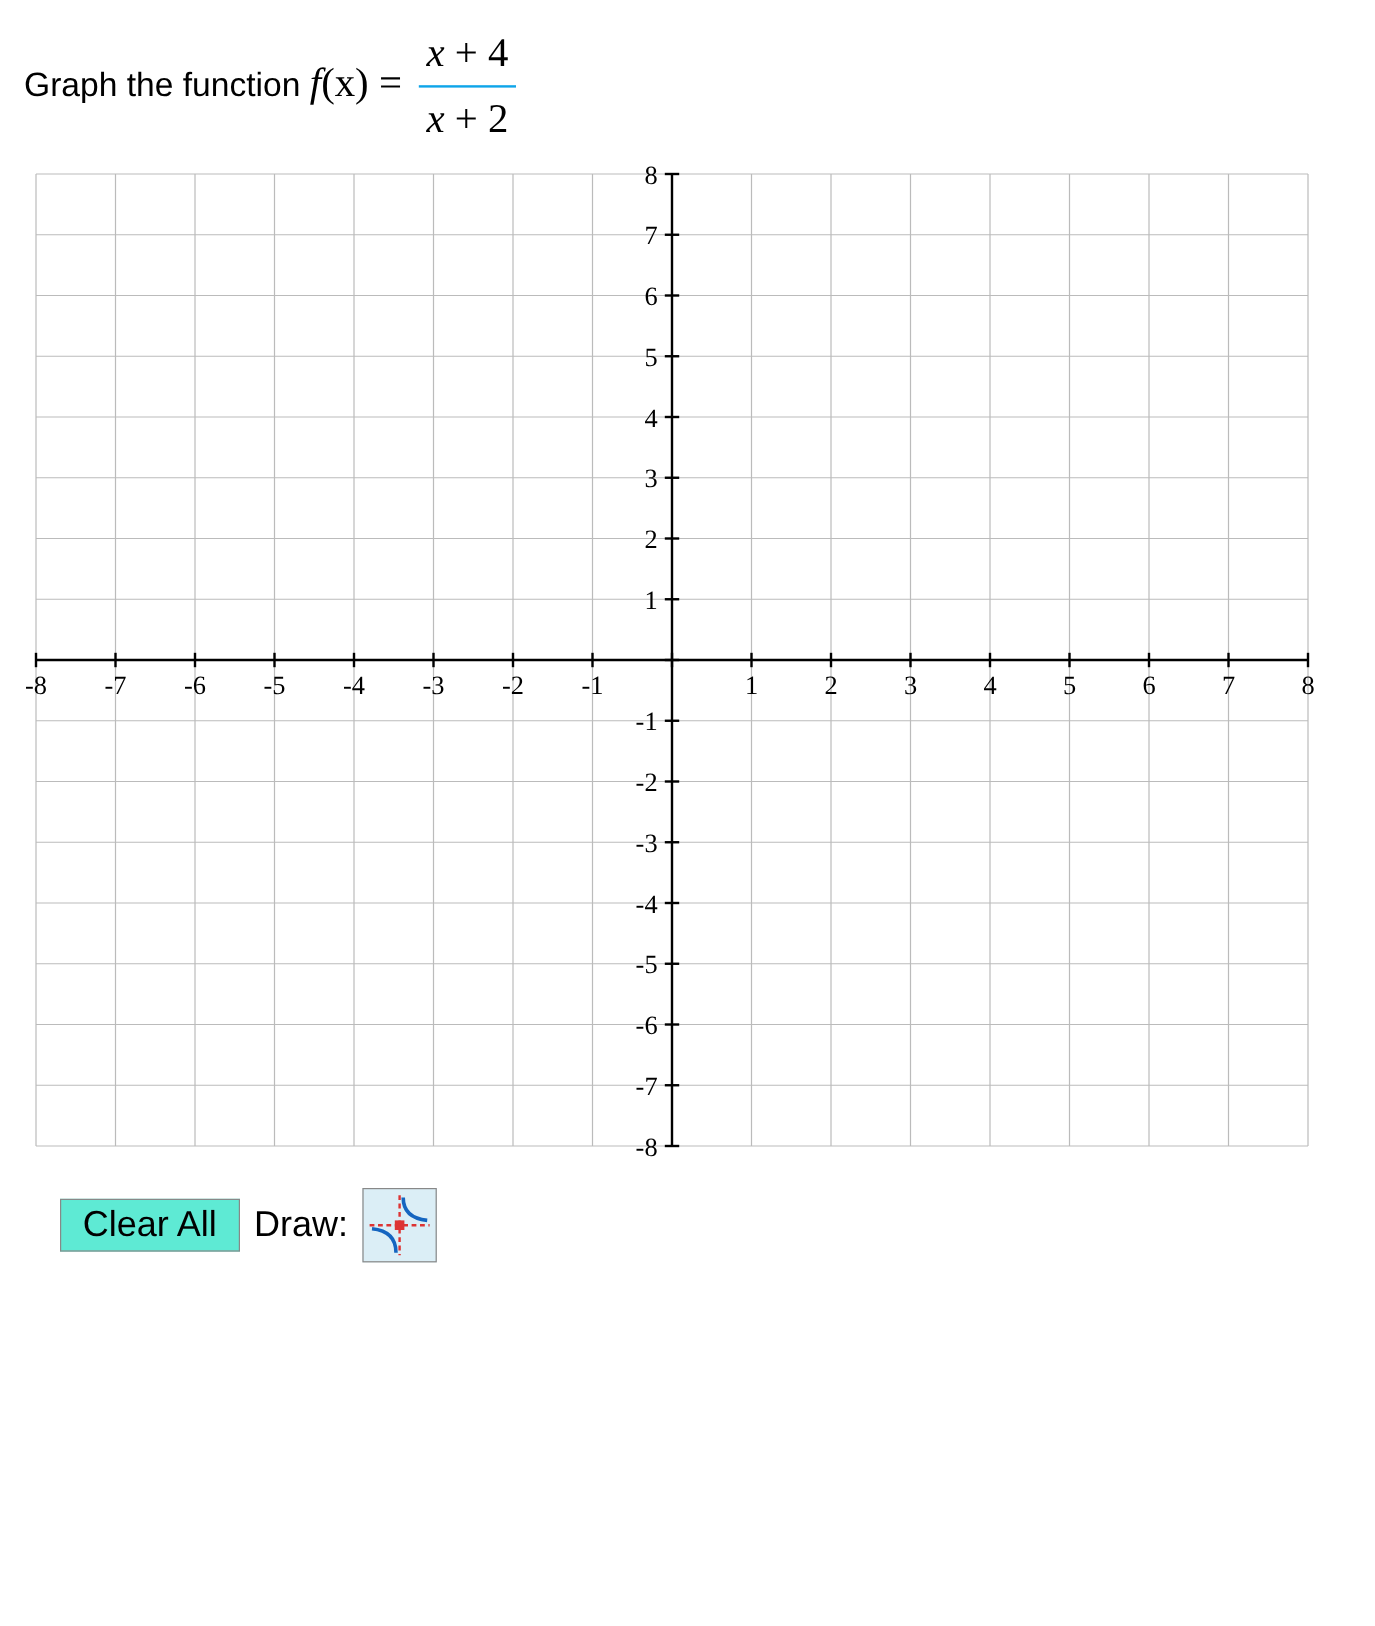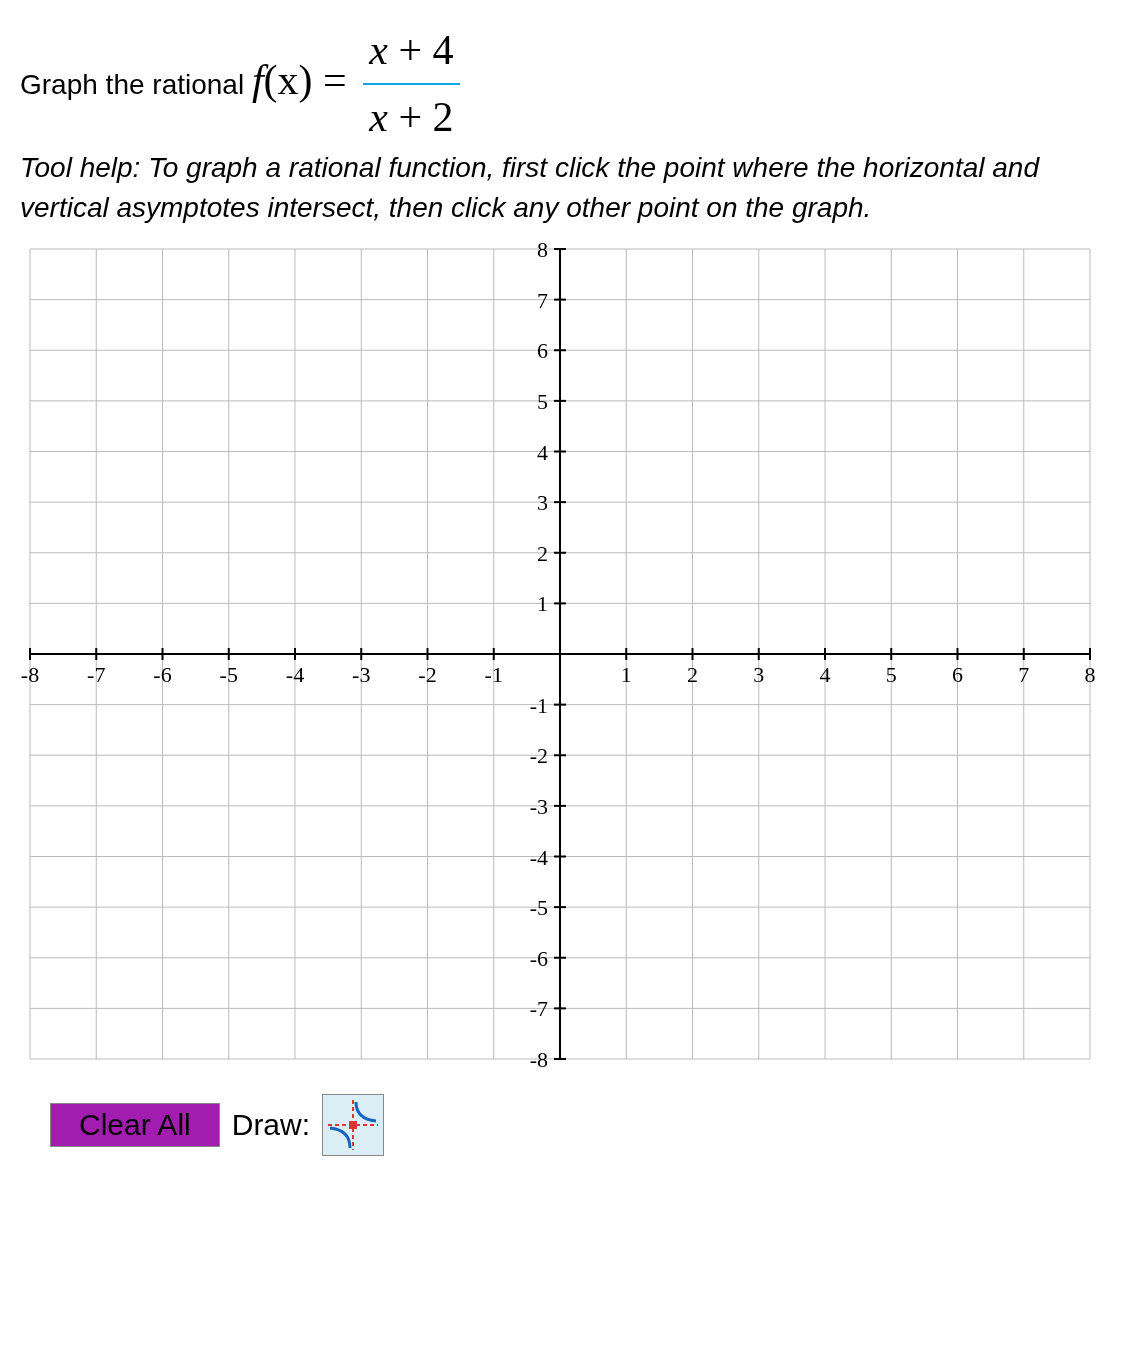--- a/index.html
+++ b/index.html
@@ -8,21 +8,21 @@
     padding: 20px;
     font-size: 28px;
     width: 1106px;
   }
   .prompt {
     line-height: 1.45;
     margin-bottom: 10px;
   }
   .math {
     font-family: "Times New Roman", serif;
-    font-size: 42px;
+    font-size: 34px;
   }
   .mathi {
     font-style: italic;
   }
   .frac {
     display: inline-block;
     vertical-align: middle;
     text-align: center;
     margin: 0 6px;
   }
@@ -45,25 +45,25 @@
   .toolbar {
     margin-top: 18px;
     display: flex;
     align-items: center;
     gap: 8px;
     font-family: Verdana, Geneva, sans-serif;
     font-size: 30px;
     padding-left: 30px;
   }
   .clear-btn {
-    background: #a21caf;
+    background: #5eead4;
     border: 1px solid #888;
     font-family: inherit;
     font-size: 30px;
-    padding: 4px 28px;
+    padding: 4px 18px;
     cursor: pointer;
   }
   .draw-label {
     padding: 0 4px;
   }
   .tool-icon {
     width: 60px;
     height: 60px;
     border: 1px solid #888;
     background: #dbeef6;
@@ -74,23 +74,22 @@
   svg text {
     font-family: "Comic Sans MS", "Segoe Script", cursive;
     font-size: 22px;
     fill: #000;
   }
 </style>
 </head>
 <body>
 
 <div class="prompt">
-  <span>Graph the rational </span><span class="math"><span class="mathi">f</span><span>(x)</span><span> = </span><span class="frac"><span class="num"><span class="mathi">x</span><span> + 4</span></span><span class="den"><span class="mathi">x</span><span> + 2</span></span></span></span>
+  <span>Graph the function </span><span class="math"><span class="mathi">f</span><span>(x)</span><span> = </span><span class="frac"><span class="num"><span class="mathi">x</span><span> + 4</span></span><span class="den"><span class="mathi">x</span><span> + 2</span></span></span></span>
   <br>
-  <span class="help">Tool help: To graph a rational function, first click the point where the horizontal and vertical asymptotes intersect, then click any other point on the graph.</span>
 </div>
 
 <div class="chart-wrap">
 <svg id="chart" width="1080" height="830" viewBox="0 0 1080 830">
       <line x1="10" y1="820" x2="10" y2="10" stroke="#bbb" stroke-width="1"></line>
       <line x1="76.25" y1="820" x2="76.25" y2="10" stroke="#bbb" stroke-width="1"></line>
       <line x1="142.5" y1="820" x2="142.5" y2="10" stroke="#bbb" stroke-width="1"></line>
       <line x1="208.75" y1="820" x2="208.75" y2="10" stroke="#bbb" stroke-width="1"></line>
       <line x1="275" y1="820" x2="275" y2="10" stroke="#bbb" stroke-width="1"></line>
       <line x1="341.25" y1="820" x2="341.25" y2="10" stroke="#bbb" stroke-width="1"></line>

